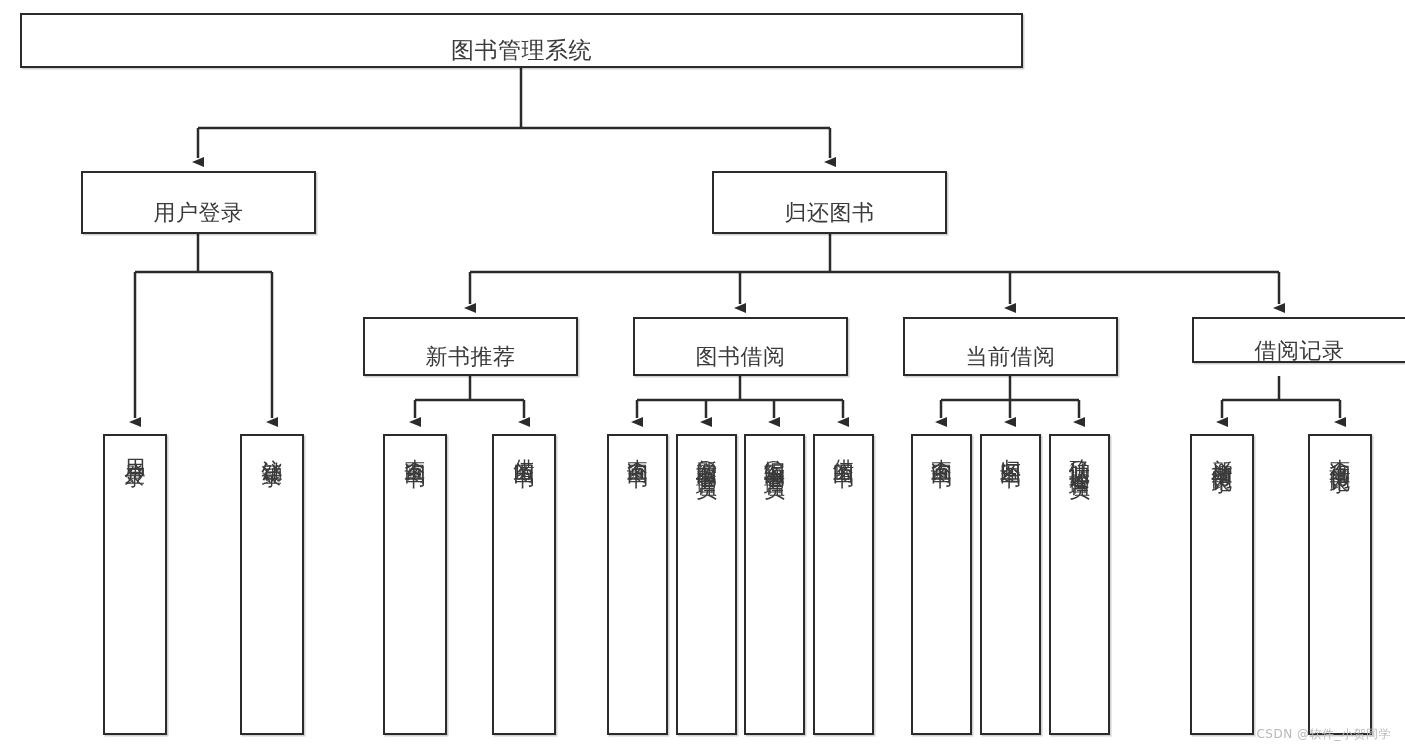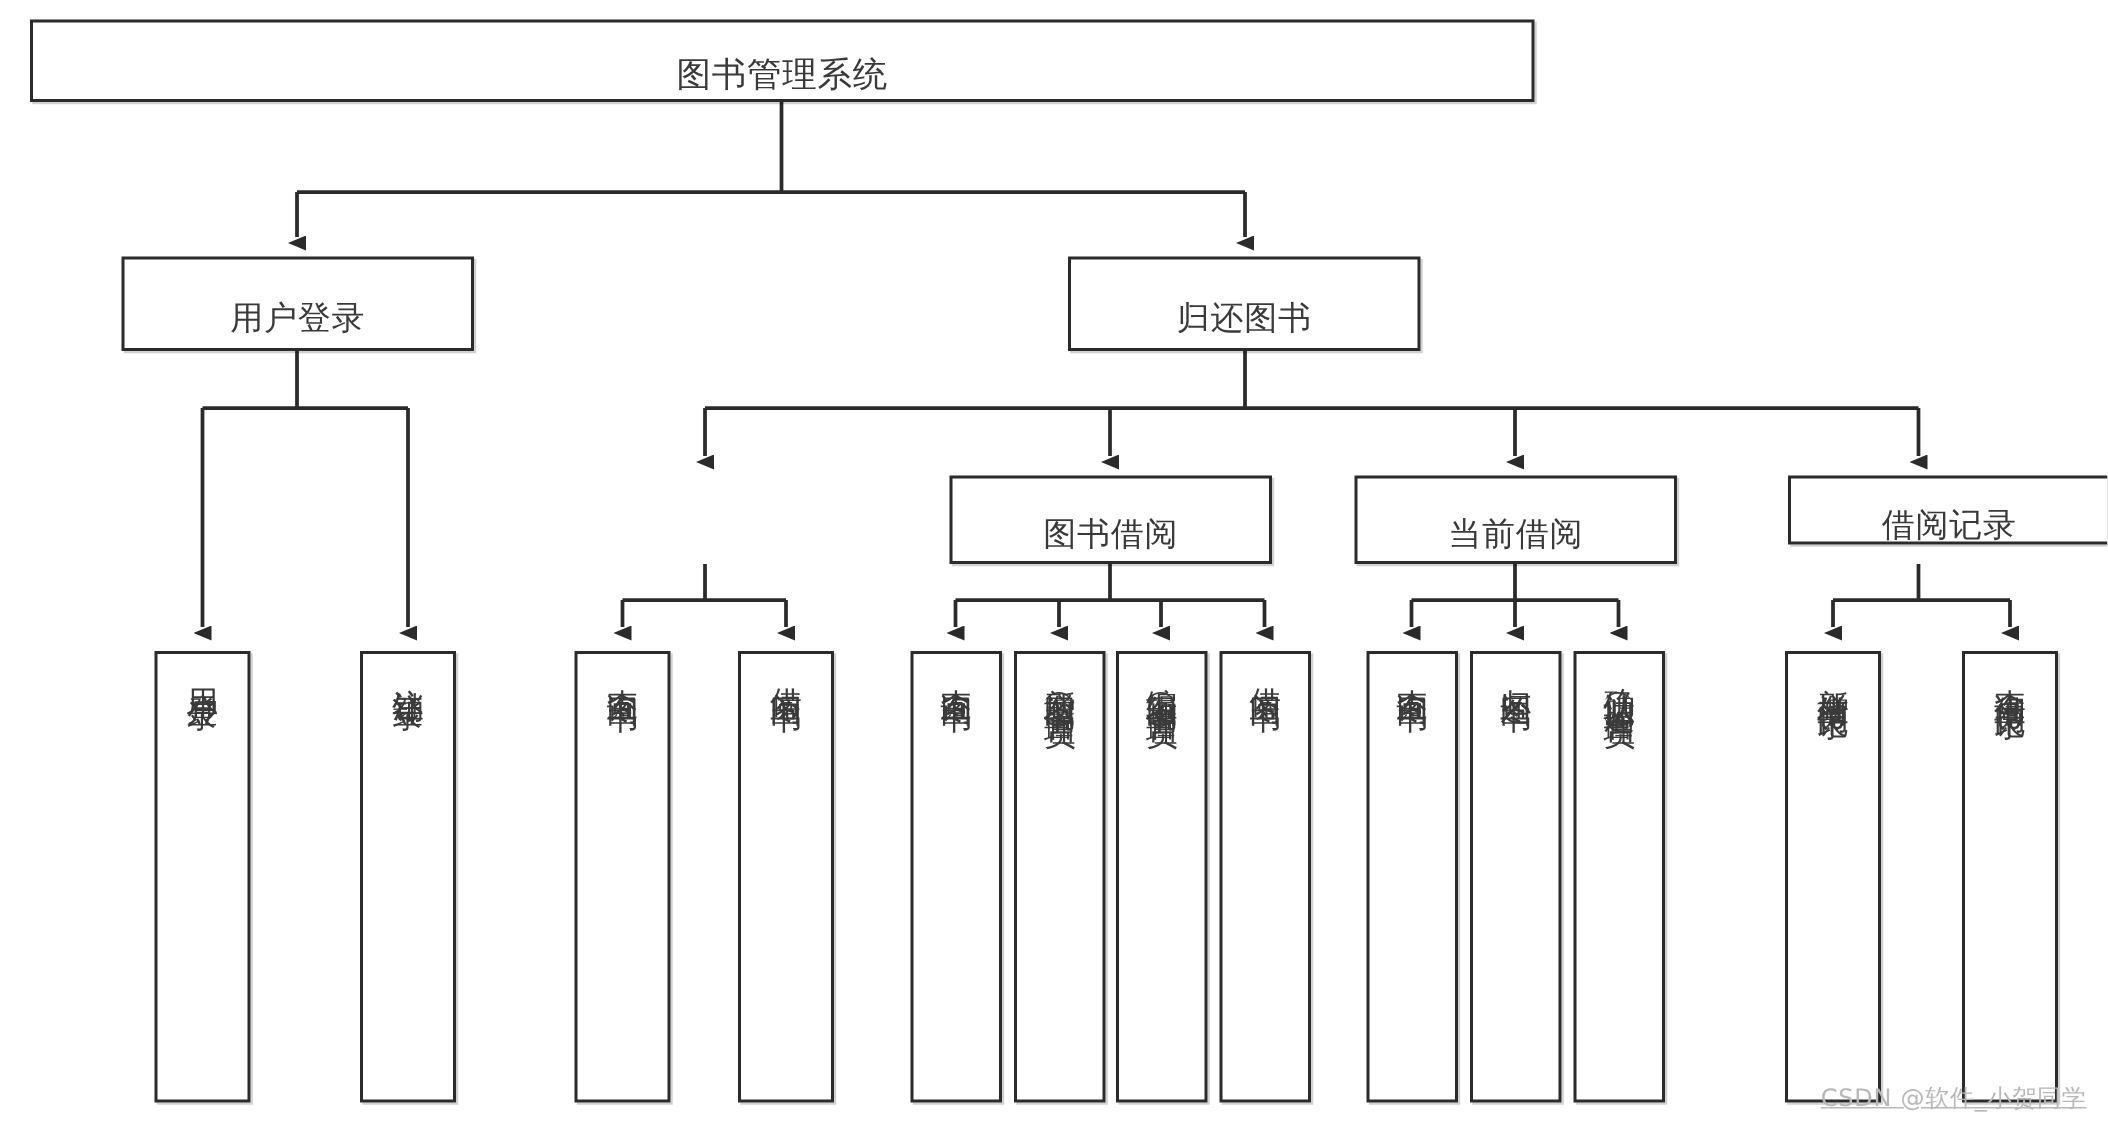--- a/index.html
+++ b/index.html
@@ -61,26 +61,25 @@
     writing-mode: vertical-rl;
     text-orientation: upright;
     letter-spacing: 3px;
     white-space: nowrap;
     line-height: 1.05;
   }
   .watermark {
     position: absolute;
     right: 14px;
     bottom: 4px;
-    font-size: 16px;
+    font-size: 12px;
     color: #b8b8b8;
     letter-spacing: 0.5px;
     white-space: nowrap;
     pointer-events: none;
-    text-decoration: underline;
   }
 </style>
 </head>
 <body>
 
 <div id="diagram-root">
 
   <svg class="edges" viewBox="0 0 1405 747">
     <defs>
       <marker id="arrow" markerWidth="10" markerHeight="12" refX="1" refY="6" orient="auto" markerUnits="userSpaceOnUse">
@@ -135,20 +134,23 @@
     <span class="label">图书管理系统</span>
   </div>
 
   <div class="node horiz" style="left:81px; top:171px; width:235px; height:63px;">
     <span class="label">用户登录</span>
   </div>
   <div class="node horiz" style="left:712px; top:171px; width:235px; height:63px;">
     <span class="label">归还图书</span>
   </div>
 
+  <div class="node horiz" style="left:363px; top:317px; width:215px; height:59px;">
+    <span class="label">新书推荐</span>
+  </div>
   <div class="node horiz" style="left:903px; top:317px; width:215px; height:59px;">
     <span class="label">当前借阅</span>
   </div>
   <div class="node horiz" style="left:633px; top:317px; width:215px; height:59px;">
     <span class="label">图书借阅</span>
   </div>
   <div class="node horiz" style="left:1192px; top:317px; width:215px; height:46px;">
     <span class="label">借阅记录</span>
   </div>
 

